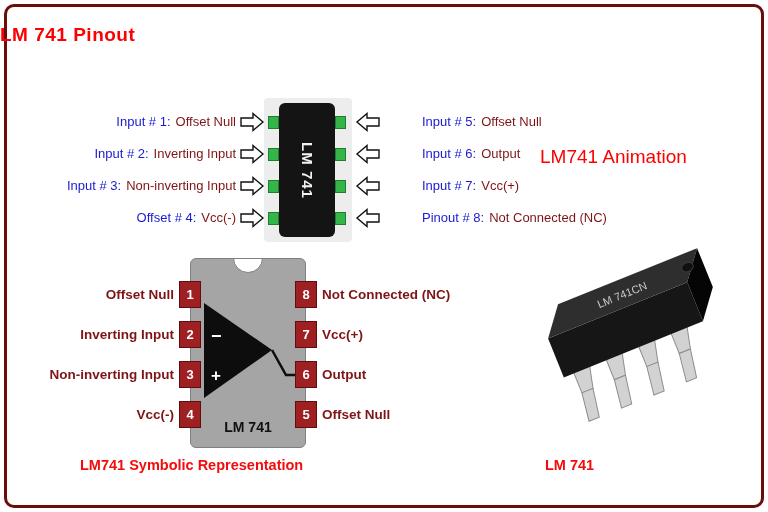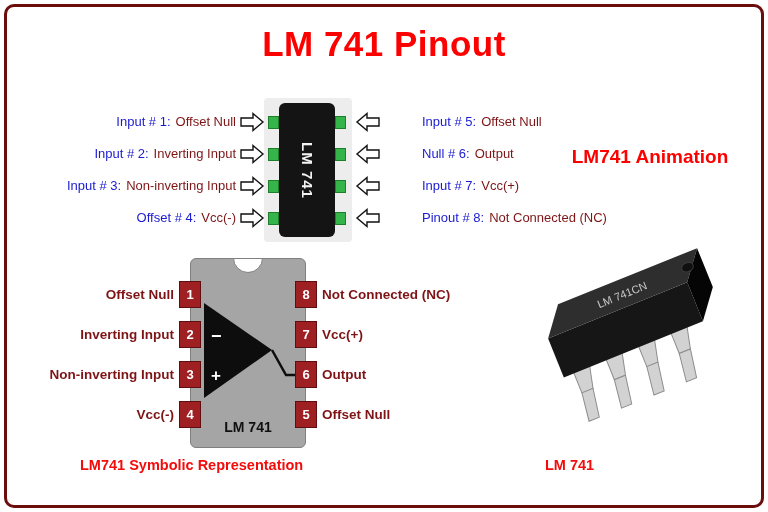--- a/index.html
+++ b/index.html
@@ -1,39 +1,39 @@
 <!DOCTYPE html>
 <html><head>
 <meta charset="utf-8">
 <style>
   html,body{margin:0;padding:0;background:#ffffff;}
   .stage{position:relative;width:768px;height:512px;background:#ffffff;
          font-family:"Liberation Sans",sans-serif;overflow:hidden;}
   .frame{position:absolute;left:4px;top:4px;right:4px;bottom:4px;
          border:3px solid #6b0d0d;border-radius:10px;pointer-events:none;}
-  .title{position:absolute;left:0;right:0;top:24px;text-align:center;
-         font-size:35px;font-weight:bold;color:#fd0000;letter-spacing:.5px;}
+  .title{position:absolute;left:0;right:0;top:24px;
+         font-size:19px;font-weight:bold;color:#fd0000;letter-spacing:.5px;}
 
   
   .pin-line{position:absolute;font-size:13px;font-weight:normal;white-space:nowrap;line-height:18px;}
   .tl{left:30px;width:206px;text-align:right;}
   .tr{left:388px;width:250px;text-align:left;padding-left:34px;}
   .blue{color:#1a1ad1;margin-right:5px;}
   .maroon{color:#7e1416;}
   .arrow{position:absolute;width:26px;height:20px;}
 
   
   .chip-strip{position:absolute;left:264px;top:98px;width:88px;height:144px;background:#ededed;border-radius:4px;}
   .chip-body{position:absolute;left:279px;top:103px;width:56px;height:134px;background:#141414;
              border-radius:6px;display:flex;align-items:center;justify-content:center;}
   .chip-body span{transform:rotate(90deg);color:#f2f2f2;font-weight:bold;font-size:15px;
                   letter-spacing:1px;white-space:nowrap;}
   .gpin{position:absolute;width:11px;height:13px;background:#35b44a;border:1px solid #1d7f2c;box-sizing:border-box;}
-  .anim-label{position:absolute;left:540px;top:146px;width:220px;text-align:center;
-              font-size:19px;font-weight:bold;color:#fb0200;}
+  .anim-label{position:absolute;left:540px;top:146px;width:220px;text-align:left;
+              font-size:19px;font-weight:normal;color:#fb0200;}
 
   
   .sym-body{position:absolute;left:190px;top:258px;width:116px;height:190px;background:#a5a5a5;
             border:1px solid #7f7f7f;border-radius:6px;overflow:hidden;box-sizing:border-box;}
   .sym-notch{position:absolute;left:42px;top:-16px;width:30px;height:30px;background:#ffffff;
              border:1px solid #7f7f7f;border-radius:50%;box-sizing:border-box;}
   .sym-svg{position:absolute;left:190px;top:258px;}
   .pin-box{position:absolute;width:22px;height:27px;background:#9e2023;border:1px solid #5f0d0f;
            color:#ffffff;font-size:13px;font-weight:bold;display:flex;align-items:center;
            justify-content:center;box-sizing:border-box;}
@@ -103,21 +103,21 @@
       <polygon points="24,6 12,6 12,1.5 2,10 12,18.5 12,14 24,14" fill="#ffffff" stroke="#111111" stroke-width="1.4"></polygon>
     </svg>
   <svg class="arrow" style="left:355px;top:208px" viewBox="0 0 26 20">
       <polygon points="24,6 12,6 12,1.5 2,10 12,18.5 12,14 24,14" fill="#ffffff" stroke="#111111" stroke-width="1.4"></polygon>
     </svg>
 
   <div class="pin-line tr" style="top:113px">
     <span class="blue">Input # 5:</span><span class="maroon">Offset Null</span>
   </div>
   <div class="pin-line tr" style="top:145px">
-    <span class="blue">Null # 6:</span><span class="maroon">Output</span>
+    <span class="blue">Input # 6:</span><span class="maroon">Output</span>
   </div>
   <div class="pin-line tr" style="top:177px">
     <span class="blue">Input # 7:</span><span class="maroon">Vcc(+)</span>
   </div>
   <div class="pin-line tr" style="top:209px">
     <span class="blue">Pinout # 8:</span><span class="maroon">Not Connected (NC)</span>
   </div>
 
   <div class="anim-label">LM741 Animation</div>
 

